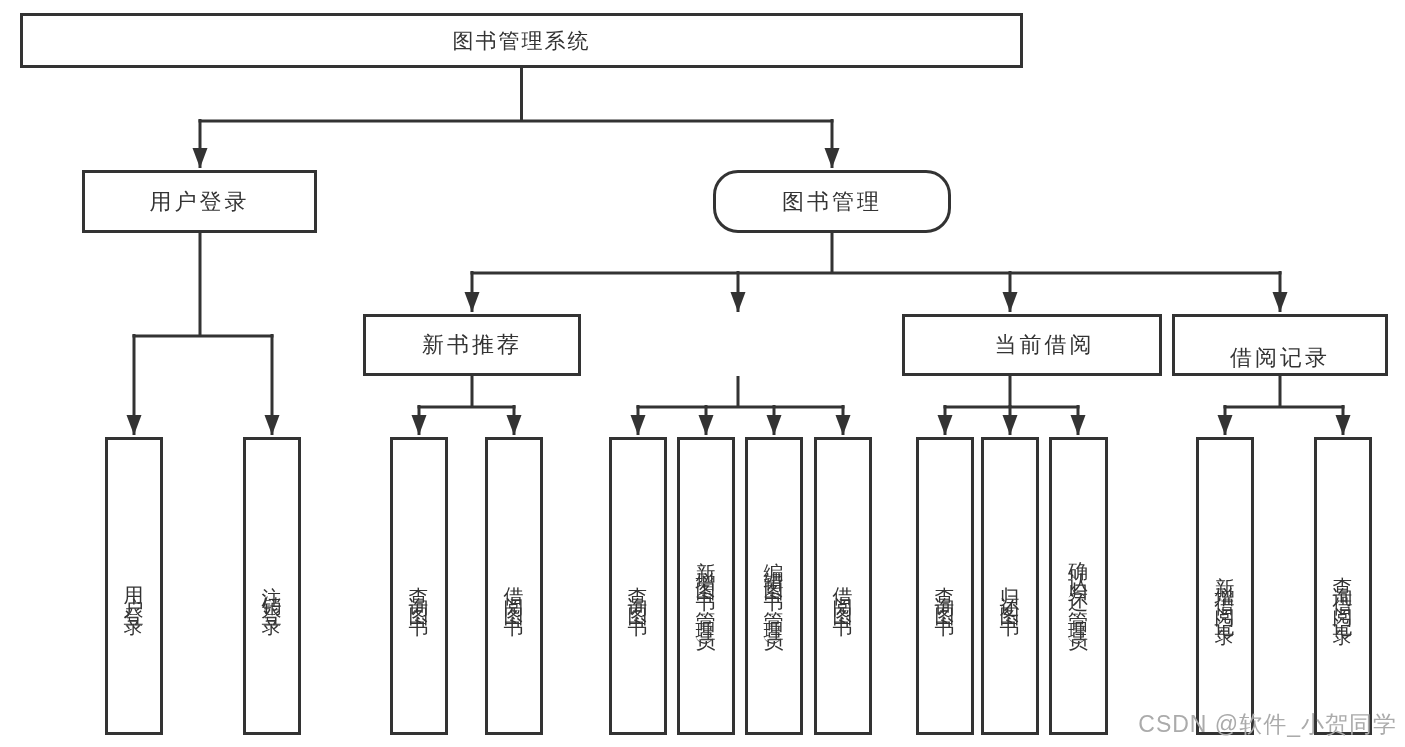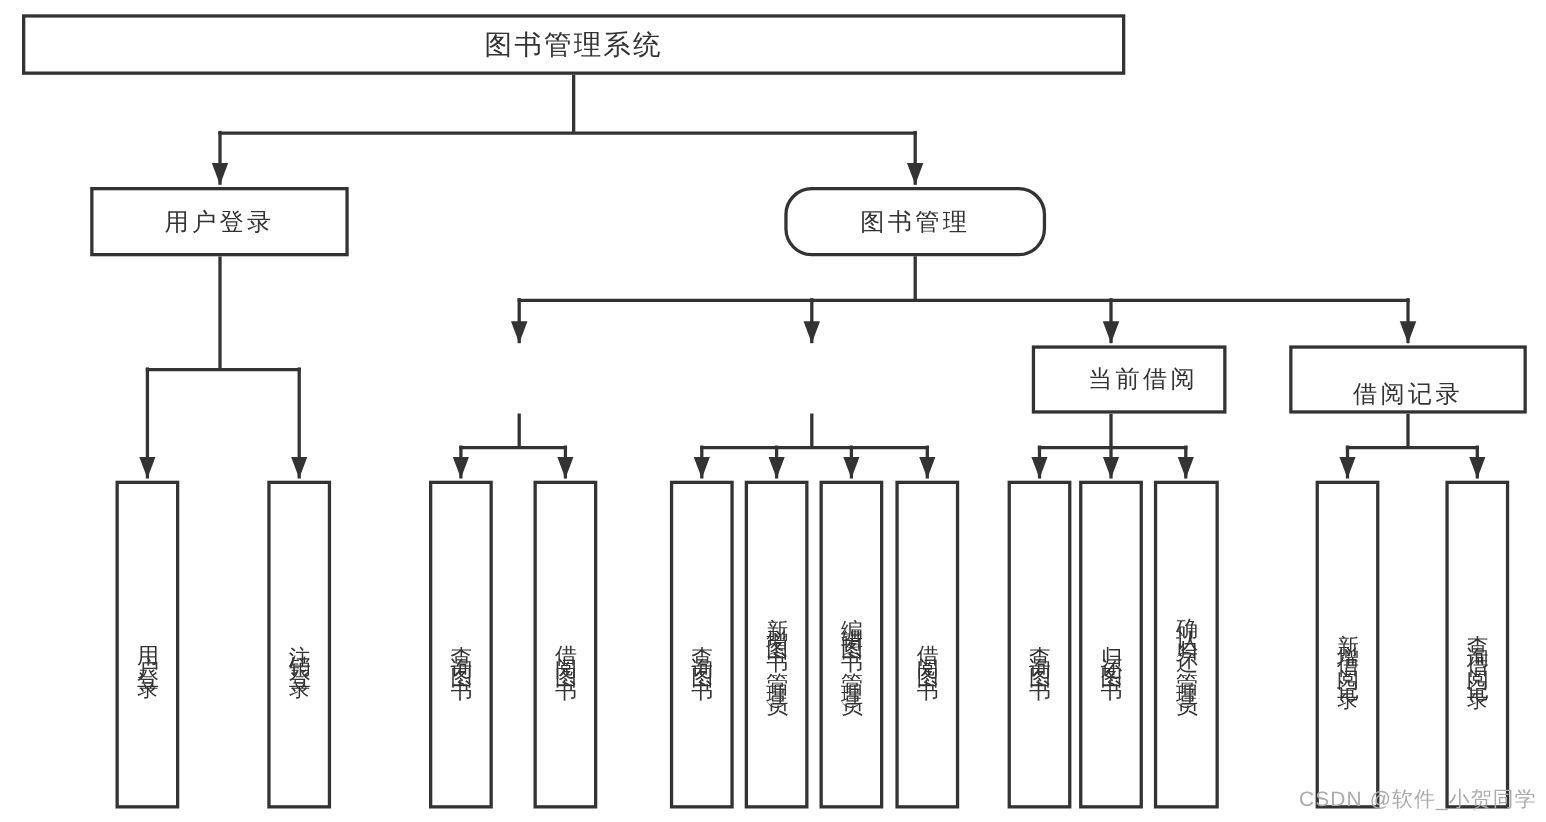--- a/index.html
+++ b/index.html
@@ -14,49 +14,49 @@
   .node{
     position:absolute;
     box-sizing:border-box;
     background:#ffffff;
     border:3px solid #333333;
     color:#333333;
     display:flex;align-items:center;justify-content:center;
     z-index:2;
   }
   .hlabel{font-size:22px;letter-spacing:3px;white-space:nowrap;}
-  .n-root .hlabel{font-size:25px;letter-spacing:2px;}
+  .n-root .hlabel{font-size:21px;letter-spacing:2px;}
   .leaf span{
     writing-mode:vertical-rl;
     text-orientation:mixed;
     font-size:20px;
     letter-spacing:10px;
     padding-top:10px;
     line-height:1;
     white-space:nowrap;
   }
   
   .n-root {left:20px;  top:13px;  width:1003px;height:55px;}
   .n-user {left:82px;  top:170px; width:235px; height:63px;}
   .n-mgmt {left:713px; top:170px; width:238px; height:63px;border-radius:25px;}
   .n-rec  {left:363px; top:314px; width:218px; height:62px;}
   .n-bb   {left:634px; top:314px; width:208px; height:62px;}
-  .n-cb   {left:938px; top:314px; width:177px; height:62px;padding-left:25px;}
+  .n-cb   {left:902px; top:314px; width:260px; height:62px;padding-left:25px;}
   .n-br   {left:1172px;top:314px; width:216px; height:62px;align-items:flex-end;}
   .leaf   {top:437px;  width:58px; height:298px;}
   .l-a1{left:105px;} .l-a2{left:243px;}
   .l-b1{left:390px;} .l-b2{left:485px;}
   .l-c1{left:609px;} .l-c2{left:677px;} .l-c3{left:745px;} .l-c4{left:814px;}
   .l-d1{left:916px;} .l-d2{left:981px;} .l-d3{left:1049px;width:59px;}
   .l-e1{left:1196px;} .l-e2{left:1314px;}
   .watermark{
     position:absolute;
     right:8px;bottom:7px;
     z-index:5;
-    font-size:19px;
+    font-size:23px;
     letter-spacing:1px;
     color:#ababab;
     white-space:nowrap;
   }
 </style>
 </head>
 <body>
 
 <div class="canvas">
 
@@ -114,20 +114,23 @@
     <span class="hlabel">图书管理系统</span>
   </div>
 
   <div class="node n-user">
     <span class="hlabel">用户登录</span>
   </div>
   <div class="node n-mgmt">
     <span class="hlabel">图书管理</span>
   </div>
 
+  <div class="node n-rec">
+    <span class="hlabel">新书推荐</span>
+  </div>
   <div class="node n-cb">
     <span class="hlabel">当前借阅</span>
   </div>
   <div class="node n-br">
     <span class="hlabel">借阅记录</span>
   </div>
 
   <div class="node leaf l-a1">
     <span>用户登录</span>
   </div>

